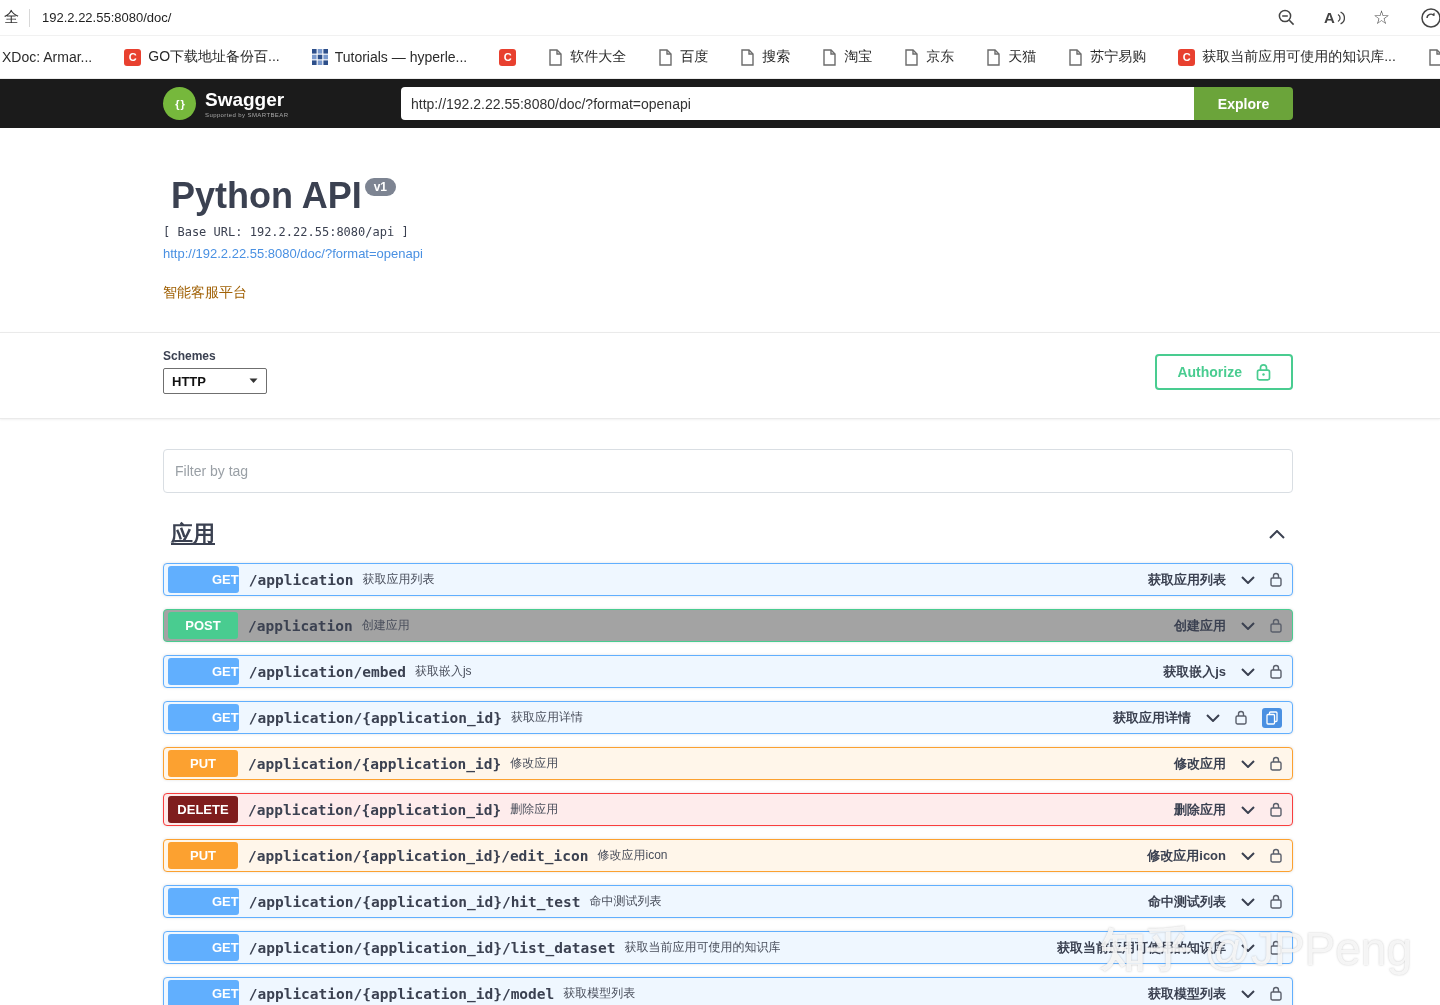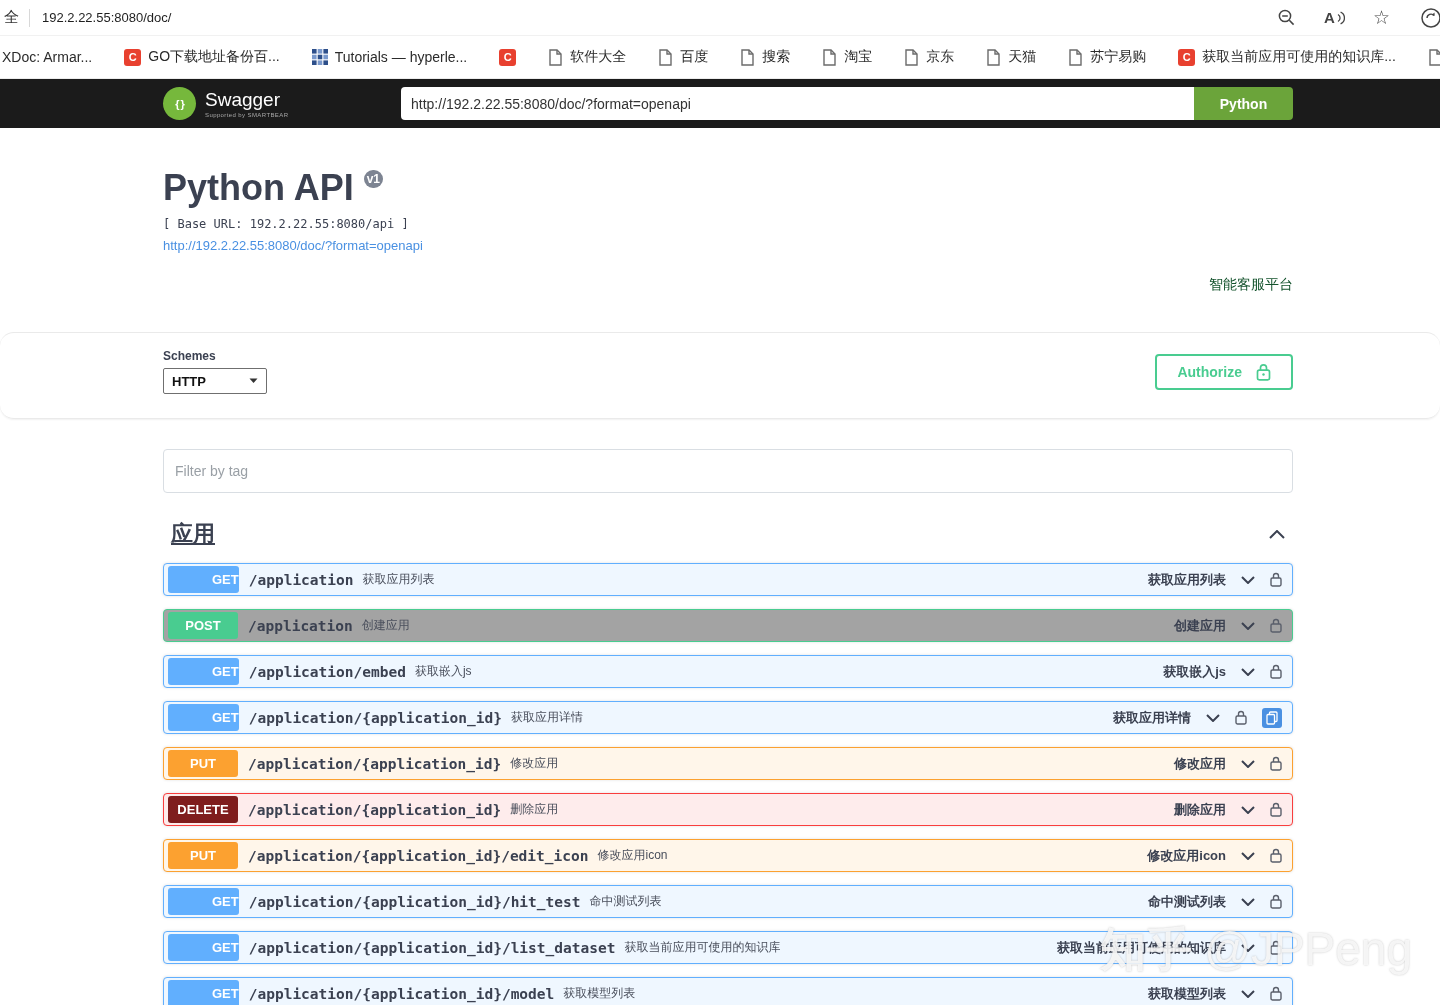--- a/index.html
+++ b/index.html
@@ -22,37 +22,37 @@
   .bookmark { display:flex; align-items:center; gap:7px; font-size:14px; color:#2b2b2b; flex:0 0 auto; cursor:default; }
   .bm-c { width:17px; height:17px; background:#e8402f; color:#fff; border-radius:3px; font-size:11px; font-weight:700; display:flex; align-items:center; justify-content:center; }
   .bm-label:empty { display:none; }
 
   
   .topbar { background:#1b1b1b; height:49px; display:flex; align-items:center; }
   .topbar-inner { width:1130px; margin-left:163px; display:flex; align-items:center; }
   .logo { display:flex; align-items:center; gap:9px; }
   .logo-mark { width:33px; height:33px; border-radius:50%; background:#76b83c; color:#fff; font-weight:700; font-size:11px; display:flex; align-items:center; justify-content:center; letter-spacing:-1px; }
   .logo-col { display:flex; flex-direction:column; }
-  .logo-title { color:#fff; font-size:19px; font-weight:400; line-height:1; }
+  .logo-title { color:#fff; font-size:19px; font-weight:700; line-height:1; }
   .logo-sub { color:#a8a8a8; font-size:6px; letter-spacing:.4px; margin-top:3px; }
   .explore-form { margin-left:auto; display:flex; }
   .spec-input { width:793px; height:33px; border:none; border-radius:4px 0 0 4px; padding:0 10px; font-size:14px; color:#333; outline:none; background:#fff; }
   .explore-btn { width:99px; height:33px; border:none; border-radius:0 4px 4px 0; background:#6ba43a; color:#fff; font-size:14px; font-weight:700; cursor:pointer; }
 
   
   .content { width:1130px; margin-left:163px; }
   .info { padding-top:42px; }
-  .api-title { margin:0; font-size:36px; color:#3b4151; font-weight:700; display:flex; align-items:flex-start; gap:10px; line-height:1; }
-  .version-badge { background:#7d8492; color:#fff; font-size:12px; font-weight:600; padding:3px 3px; border-radius:50px; margin-top:0; }
+  .api-title { margin:8px; font-size:36px; color:#3b4151; font-weight:700; display:flex; align-items:flex-start; gap:3px; line-height:1; }
+  .version-badge { background:#7d8492; color:#fff; font-size:12px; font-weight:600; padding:3px 9px; border-radius:50px; margin-top:0; }
   .base-url { margin-top:11px; font-family:"DejaVu Sans Mono", monospace; font-size:12px; color:#3b4151; }
   .spec-link { display:inline-block; margin-top:7px; font-size:13px; color:#4990e2; text-decoration:none; cursor:pointer; }
-  .api-desc { margin-top:22px; font-size:14px; color:#14532d;text-align:right; }
-
-  
-  .scheme-section { margin-top:38px; border-top:1px solid #eaeaea; border-bottom:1px solid #eaeaea; box-shadow:0 1px 2px rgba(0,0,0,.06);border-radius:14px; }
+  .api-desc { margin-top:22px; font-size:14px; color:#a16207; }
+
+  
+  .scheme-section { margin-top:30px; border-top:1px solid #eaeaea; border-bottom:1px solid #eaeaea; box-shadow:0 1px 2px rgba(0,0,0,.06); }
   .scheme-inner { display:flex; align-items:center; justify-content:space-between; padding:16px 0 24px; }
   .schemes-label { font-size:12px; font-weight:700; color:#3b4151; display:block; }
   .scheme-select { margin-top:5px; width:104px; height:26px; border:1px solid #6f6f6f; border-radius:2px; background:#fff; display:flex; align-items:center; justify-content:space-between; padding:0 8px; font-size:13px; font-weight:700; color:#111; cursor:pointer; }
   .authorize-btn { display:flex; align-items:center; gap:14px; background:#fff; border:2px solid #49cc90; border-radius:4px; padding:7px 20px; color:#49cc90; font-weight:700; font-size:14px; cursor:pointer; }
 
   
   .filter-input { margin:30px 0 20px; width:100%; height:44px; border:1px solid #d9dee3; border-radius:4px; padding:18px 11px; font-size:14px; color:#333; outline:none; }
   .filter-input::placeholder { color:#9aa0a6; }
   .tag-header { display:flex; align-items:center; justify-content:space-between; padding:6px 8px 14px 8px; cursor:pointer; }
   .tag-title { margin:0; font-size:22px; font-weight:700; color:#3b4151;text-decoration:underline; }
@@ -253,21 +253,21 @@
     <div class="topbar-inner">
       <div class="logo">
         <span class="logo-mark">{ }</span>
         <span class="logo-col">
           <span class="logo-title">Swagger</span>
           <span class="logo-sub">Supported by SMARTBEAR</span>
         </span>
       </div>
       <div class="explore-form">
         <input class="spec-input" type="text" value="http://192.2.22.55:8080/doc/?format=openapi" style="">
-        <button class="explore-btn">Python</button>
+        <button class="explore-btn">Explore</button>
       </div>
     </div>
   </div>
 
   <div class="content info">
     <h1 class="api-title">
       <span>Python API</span>
       <span class="version-badge">v1</span>
     </h1>
     <div class="base-url">[ Base URL: 192.2.22.55:8080/api ]</div>

